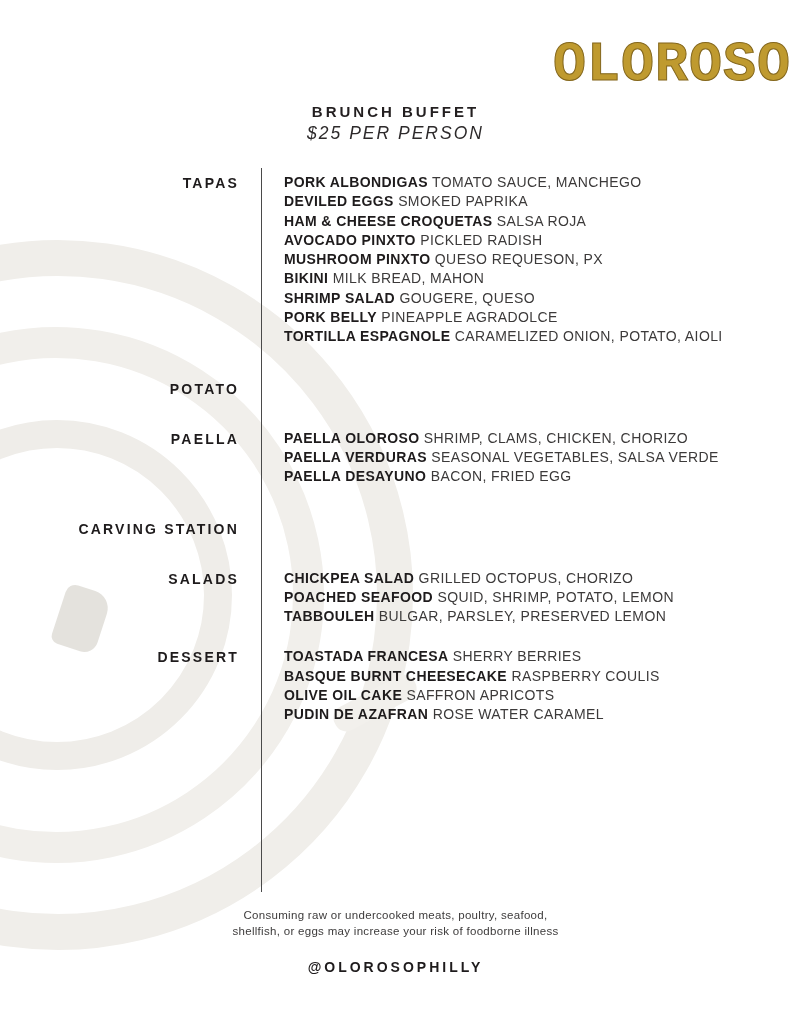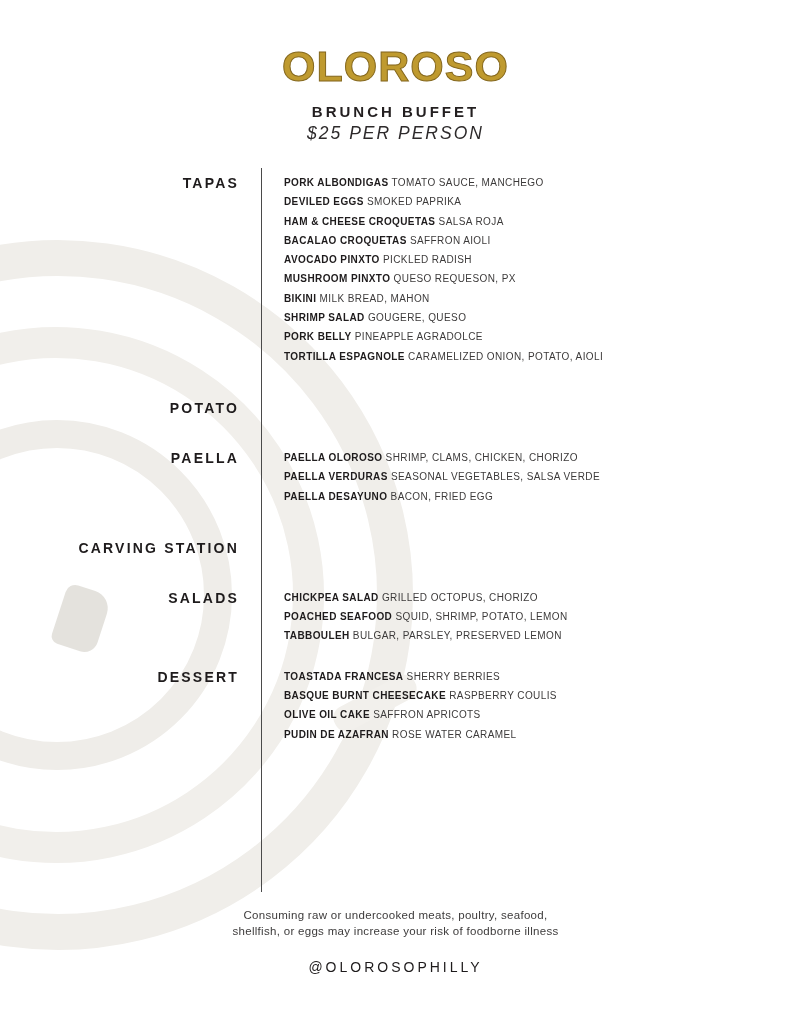--- a/index.html
+++ b/index.html
@@ -17,24 +17,25 @@
   .wm-ring { position:absolute; border-radius:50%; border-style:solid; border-color:#f0eeea; }
   .wm-ring.r1 { width:710px; height:710px; left:-297px; top:240px; border-width:36px; transform:rotate(8deg); }
   .wm-ring.r2 { width:536px; height:536px; left:-212px; top:327px; border-width:31px; transform:rotate(-12deg); border-color:#f1efeb; }
   .wm-ring.r3 { width:350px; height:350px; left:-118px; top:420px; border-width:28px; border-color:#efede9; }
   .wm-blob  { position:absolute; left:58px; top:588px; width:46px; height:62px; background:#dbd8d2; border-radius:10px 18px 14px 8px; transform:rotate(18deg); opacity:.75; }
   .wm-blob2 { position:absolute; left:330px; top:690px; width:90px; height:26px; background:#f2f0ec; border-radius:12px; transform:rotate(-28deg); }
 
   
   .header { position:relative; z-index:2; text-align:center; padding-top:38px; }
   .logo {
-    font-family:Liberation Sans, sans-serif;
-    font-size:43px; line-height:56px; font-weight:bold;
+    font-family:Liberation Mono, monospace;
+    font-size:55px; line-height:56px; font-weight:bold;
     letter-spacing:1px;
     color:#bf9a2f;
+    text-align:right;
     -webkit-text-stroke:1px #84671d;
   }
   .subtitle { margin-top:9px; font-size:15px; font-weight:bold; letter-spacing:3px; color:#231f20; }
   .price    { margin-top:3px; font-size:17.5px; font-style:italic; letter-spacing:2px; color:#2d2a2b; }
 
   
   .menu { position:absolute; top:173px; left:0; right:0; z-index:2; }
   .menu-divider {
     position:absolute; z-index:1;
     left:261px; top:168px; width:1px; height:724px;
@@ -42,28 +43,28 @@
   }
   .menu-section { display:grid; grid-template-columns:261px 1fr; }
   .menu-section + .menu-section { margin-top:32px; }
   .menu-section:last-child { margin-top:21px; }
   .section-label {
     text-align:right; padding-right:22px; padding-top:2px;
     font-size:14px; font-weight:bold; letter-spacing:2.2px;
     color:#1e1b1c; white-space:nowrap;
   }
   .section-items { padding-left:23px; }
-  .menu-item { font-size:10px; line-height:19.3px; letter-spacing:0.4px; white-space:nowrap; }
+  .menu-item { font-size:14px; line-height:19.3px; letter-spacing:0.4px; white-space:nowrap; }
   .item-name { font-weight:bold; color:#1e1b1c; }
   .item-desc { font-weight:normal; color:#3c3a3a; }
 
   
   .footer { position:absolute; z-index:2; top:907px; left:0; right:0; text-align:center; }
   .disclaimer { font-size:11.5px; line-height:16px; letter-spacing:0.3px; color:#3d3b3b; }
-  .social { margin-top:20px; font-size:14px; font-weight:normal; letter-spacing:3px; color:#1e1b1c; }
+  .social { margin-top:20px; font-size:14px; font-weight:bold; letter-spacing:3px; color:#1e1b1c; }
 </style>
 </head>
 <body>
 
 <div class="page">
 
   <div class="watermark">
     <div class="wm-ring r1"></div>
     <div class="wm-ring r2"></div>
     <div class="wm-ring r3"></div>
@@ -82,21 +83,20 @@
   <main class="menu">
     <section class="menu-section">
       <h2 class="section-label">TAPAS</h2>
       <div class="section-items">
     <p class="menu-item"><span class="item-name">PORK ALBONDIGAS</span> <span class="item-desc">TOMATO SAUCE, MANCHEGO</span></p>
 
     <p class="menu-item"><span class="item-name">DEVILED EGGS</span> <span class="item-desc">SMOKED PAPRIKA</span></p>
 
     <p class="menu-item"><span class="item-name">HAM &amp; CHEESE CROQUETAS</span> <span class="item-desc">SALSA ROJA</span></p>
 
-    <p class="menu-item"><span class="item-name">BACALAO CROQUETAS</span> <span class="item-desc">SAFFRON AIOLI</span></p>
 
     <p class="menu-item"><span class="item-name">AVOCADO PINXTO</span> <span class="item-desc">PICKLED RADISH</span></p>
 
     <p class="menu-item"><span class="item-name">MUSHROOM PINXTO</span> <span class="item-desc">QUESO REQUESON, PX</span></p>
 
     <p class="menu-item"><span class="item-name">BIKINI</span> <span class="item-desc">MILK BREAD, MAHON</span></p>
 
     <p class="menu-item"><span class="item-name">SHRIMP SALAD</span> <span class="item-desc">GOUGERE, QUESO</span></p>
 
     <p class="menu-item"><span class="item-name">PORK BELLY</span> <span class="item-desc">PINEAPPLE AGRADOLCE</span></p>

